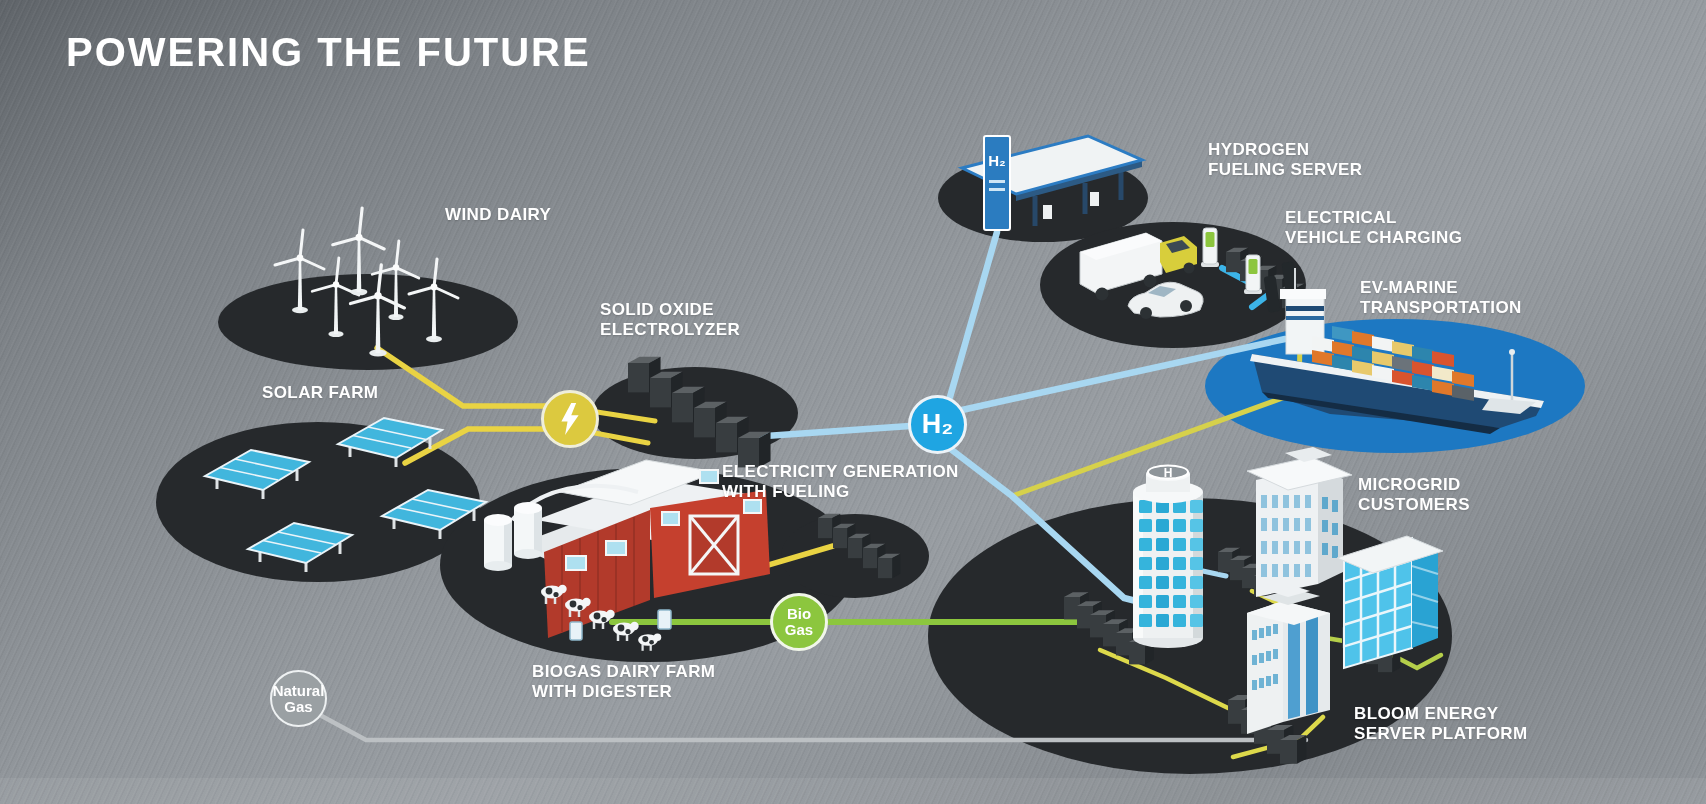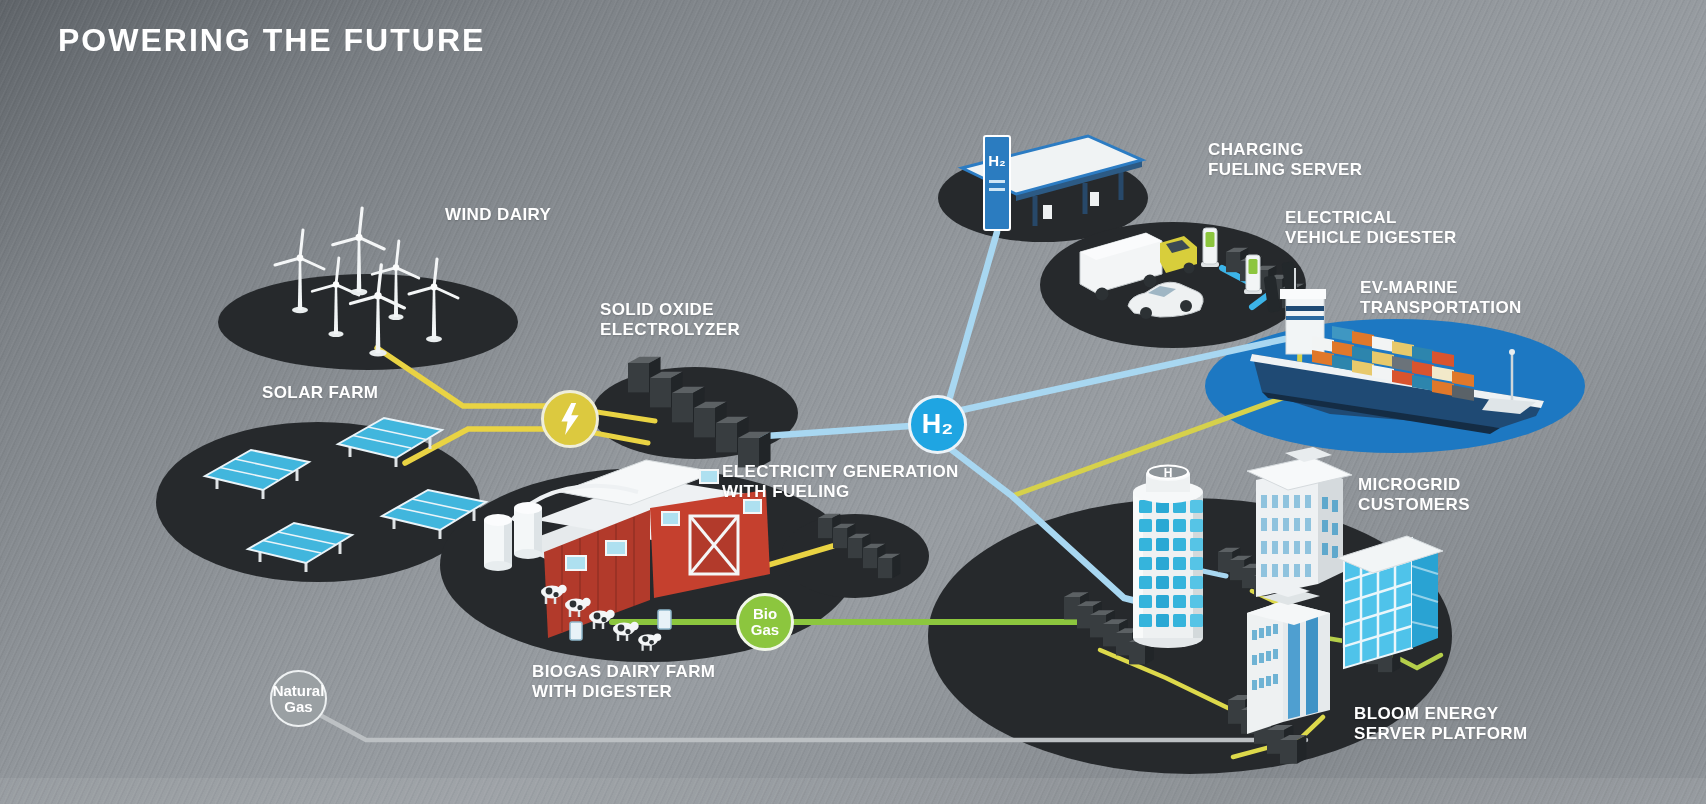--- a/index.html
+++ b/index.html
@@ -11,36 +11,36 @@
   .stage::before{
     content:"";position:absolute;inset:0;pointer-events:none;
     background:repeating-linear-gradient(115deg,rgba(255,255,255,.035) 0 1px,rgba(0,0,0,.04) 2px 3px,transparent 3px 6px);
   }
   .stage::after{
     content:"";position:absolute;left:0;right:0;bottom:0;height:26px;
     background:rgba(255,255,255,.07);pointer-events:none;
   }
   svg.art{position:absolute;left:0;top:0;}
   .title{
-    position:absolute;left:54px;top:18px;margin:4px;color:#fff;
-    font-size:32px;font-weight:800;letter-spacing:2px;white-space:nowrap;
+    position:absolute;left:54px;top:18px;margin:12px;color:#fff;
+    font-size:40px;font-weight:800;letter-spacing:2px;white-space:nowrap;
   }
   .lbl{
     position:absolute;color:#fff;font-weight:800;font-size:17px;line-height:1.2;
     letter-spacing:.4px;white-space:nowrap;text-shadow:0 1px 2px rgba(0,0,0,.18);
   }
   .lbl span{display:block;}
   .node{
     position:absolute;border-radius:50%;display:flex;flex-direction:column;
     align-items:center;justify-content:center;color:#fff;text-align:center;
     box-sizing:border-box;line-height:1.05;
   }
   .node-lightning{left:541px;top:390px;width:58px;height:58px;background:#dcc93f;border:3px solid #efeeda;}
   .node-h2{left:908px;top:395px;width:59px;height:59px;background:#1fa5e2;border:3px solid #ecf3f8;font-size:27px;font-weight:700;}
-  .node-biogas{left:736px;top:593px;width:58px;height:58px;background:#8cc63e;border:3px solid #f1f6e9;font-size:15px;font-weight:700;}
+  .node-biogas{left:770px;top:593px;width:58px;height:58px;background:#8cc63e;border:3px solid #f1f6e9;font-size:15px;font-weight:700;}
   .node-natgas{left:270px;top:670px;width:57px;height:57px;background:#9aa0a3;border:2px solid #eef1f2;font-size:15px;font-weight:600;}
 </style>
 </head>
 <body>
 
 <div class="stage">
 
 <svg class="art" width="1706" height="804" viewBox="0 0 1706 804">
   <defs>
     <g id="cube">
@@ -413,26 +413,26 @@
 </div>
 <div class="lbl" style="left:600px;top:300px">
   <span>SOLID OXIDE</span>
   <span>ELECTROLYZER</span>
 </div>
 <div class="lbl" style="left:722px;top:462px">
   <span>ELECTRICITY GENERATION</span>
   <span>WITH FUELING</span>
 </div>
 <div class="lbl" style="left:1208px;top:140px">
-  <span>CHARGING</span>
+  <span>HYDROGEN</span>
   <span>FUELING SERVER</span>
 </div>
 <div class="lbl" style="left:1285px;top:208px">
   <span>ELECTRICAL</span>
-  <span>VEHICLE DIGESTER</span>
+  <span>VEHICLE CHARGING</span>
 </div>
 <div class="lbl" style="left:1360px;top:278px">
   <span>EV-MARINE</span>
   <span>TRANSPORTATION</span>
 </div>
 <div class="lbl" style="left:1358px;top:475px">
   <span>MICROGRID</span>
   <span>CUSTOMERS</span>
 </div>
 <div class="lbl" style="left:1354px;top:704px">

